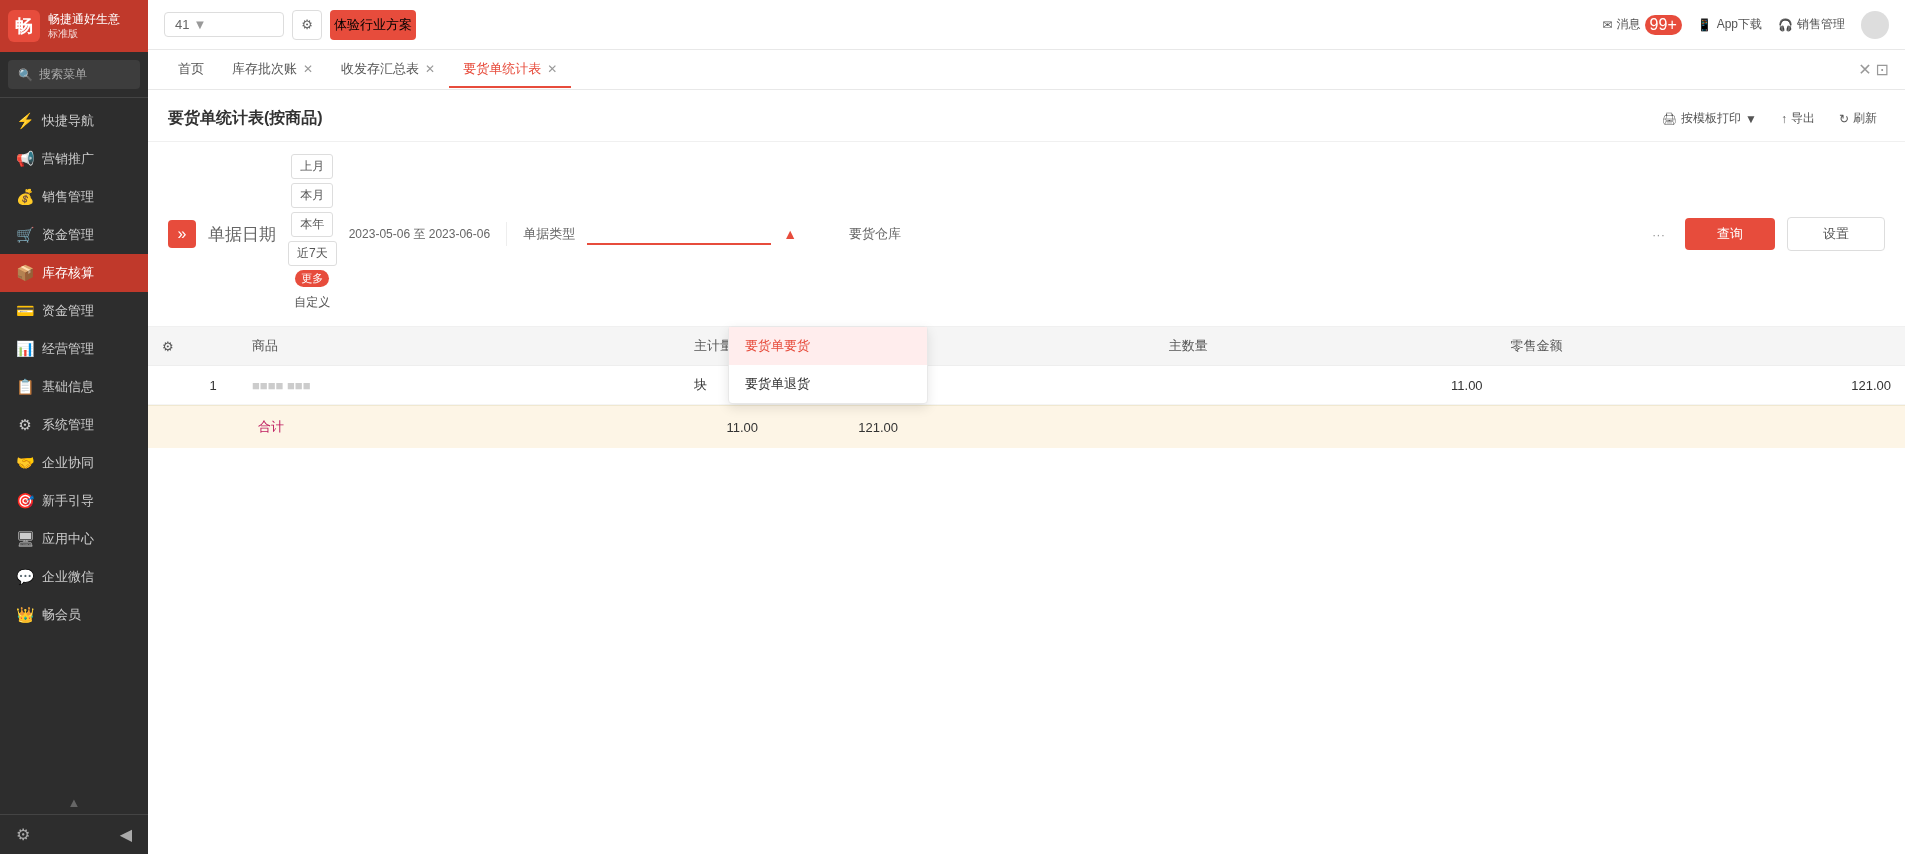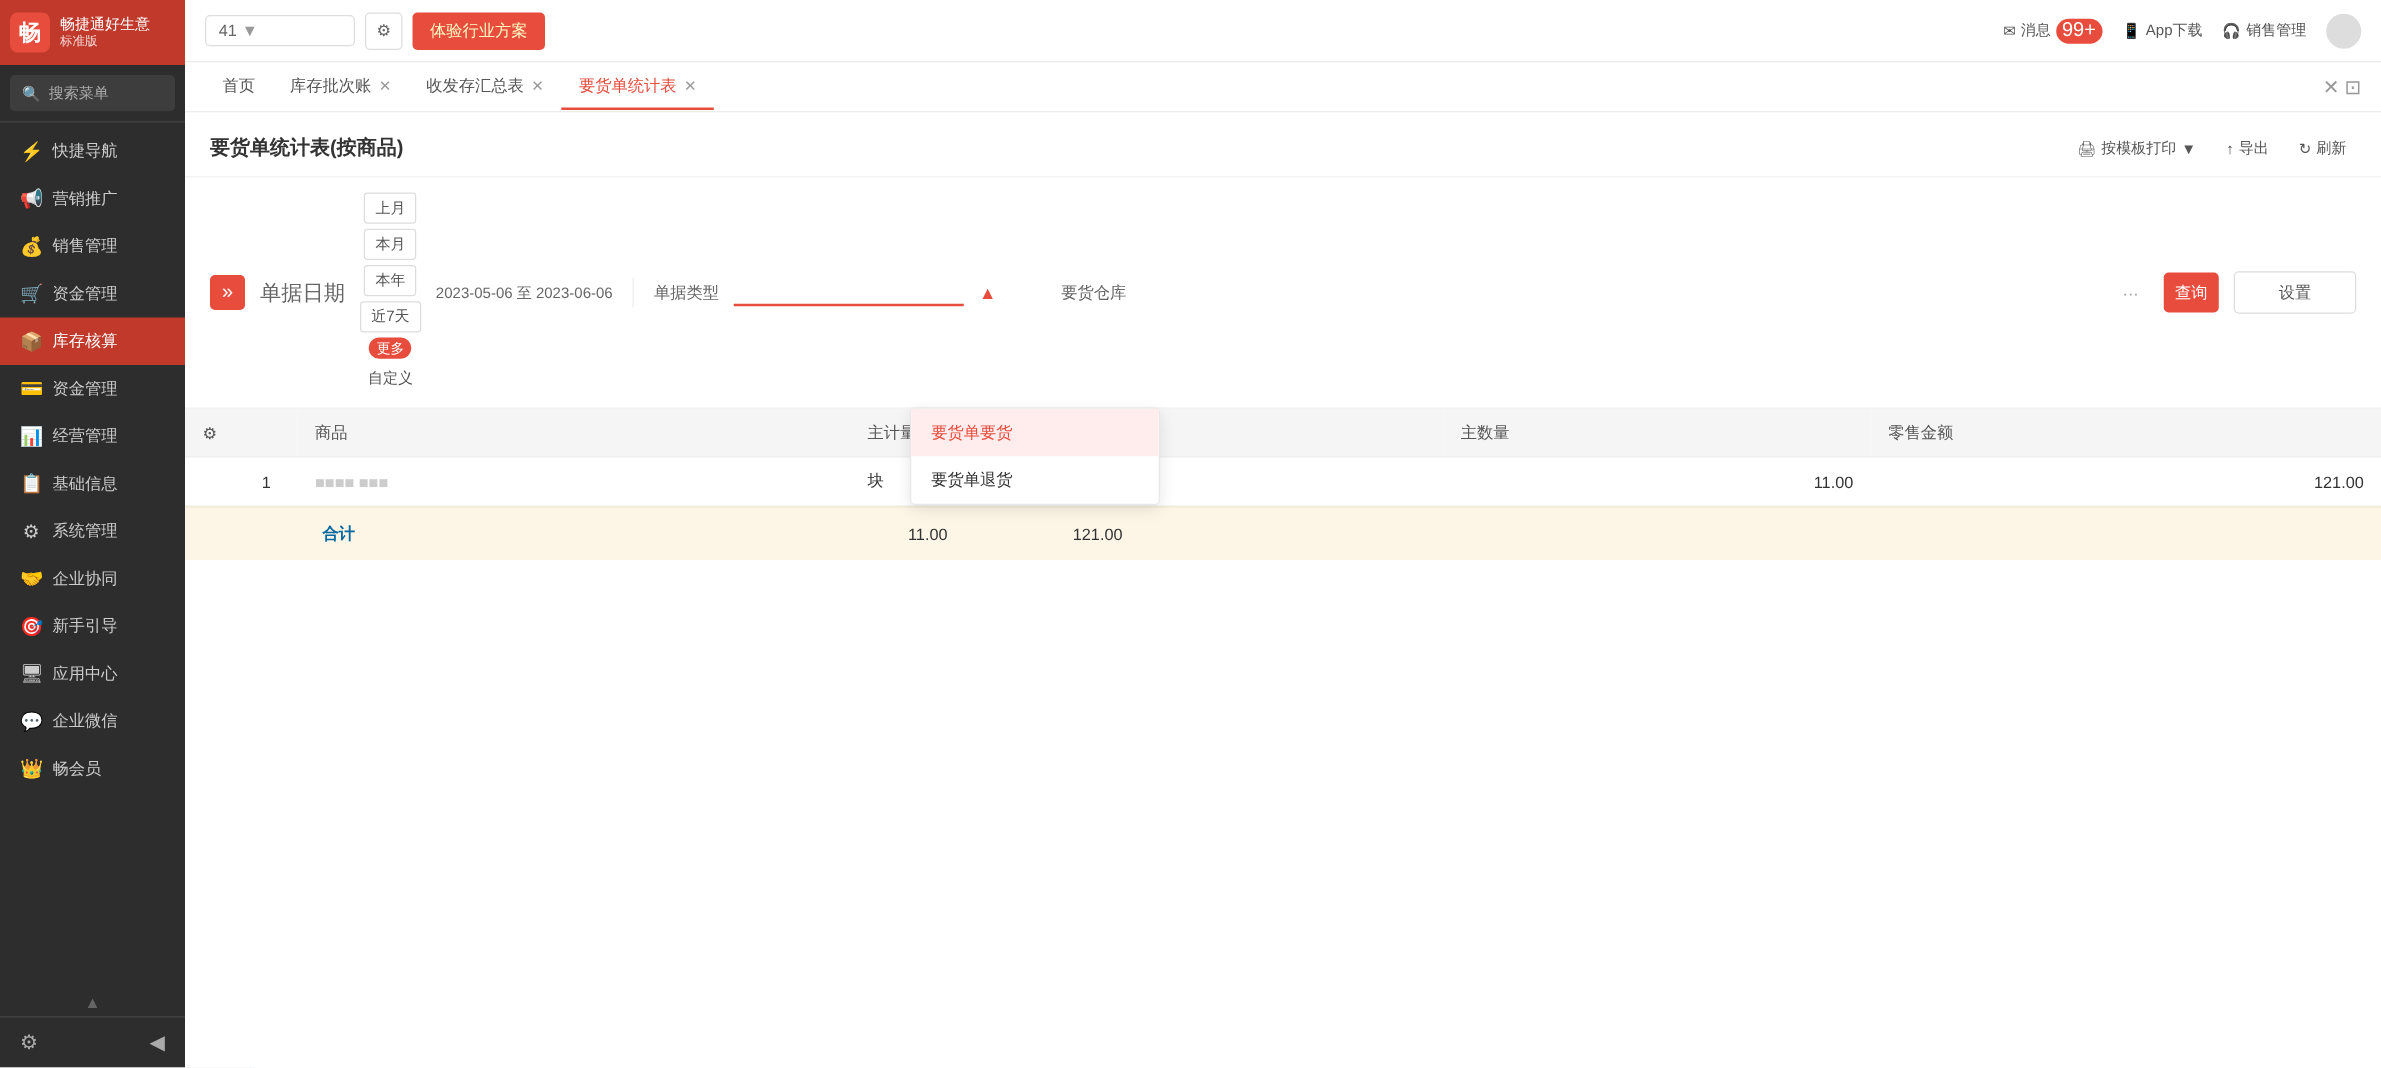--- a/index.html
+++ b/index.html
@@ -101,22 +101,22 @@
       padding: 4px 10px; background: #fff; cursor: pointer;
       color: #666; font-size: 13px; min-width: 120px;
     }
     .topbar-selector .arrow { color: #999; }
     .gear-btn {
       width: 30px; height: 30px; border: 1px solid #ddd; border-radius: 4px;
       display: flex; align-items: center; justify-content: center;
       cursor: pointer; color: #666; background: white;
     }
     .trial-btn {
-      background: #e74c3c; color: #fef9c3; border: none;
-      padding: 6px 14px; border-radius: 4px; cursor: pointer; font-size: 13px;
+      background: #e74c3c; color: #000000; border: none;
+      padding: 6px 4px; border-radius: 4px; cursor: pointer; font-size: 13px;
     }
     .topbar-right { display: flex; align-items: center; gap: 16px; }
     .topbar-icon-item { display: flex; align-items: center; gap: 4px; color: #555; cursor: pointer; font-size: 12px; }
     .badge {
       background: #e74c3c; color: white; border-radius: 10px;
       padding: 1px 5px; font-size: 16px; min-width: 18px; text-align: center;
     }
     .avatar { width: 28px; height: 28px; background: #ddd; border-radius: 50%; }
 
     
@@ -187,21 +187,21 @@
     .filter-type-label { color: #666; font-size: 13px; }
     .filter-type-input {
       border: none; border-bottom: 2px solid #e74c3c; outline: none;
       padding: 2px 4px; font-size: 13px; min-width: 80px; color: #333;
     }
     .filter-arrow { color: #e74c3c; cursor: pointer; font-size: 14px; }
     .warehouse-label { color: #666; font-size: 13px; margin-left: 40px; }
     .warehouse-dots { color: #999; cursor: pointer; margin-left: auto; }
     .query-btn {
       background: #e74c3c; color: white; border: none;
-      padding: 7px 9px; border-radius: 4px; cursor: pointer; font-size: 13px;
+      padding: 7px 32px; border-radius: 4px; cursor: pointer; font-size: 13px;
       margin-left: 8px;
     }
     .settings-btn {
       background: #fff; color: #555; border: 1px solid #ddd;
       padding: 7px 35px; border-radius: 4px; cursor: pointer; font-size: 13px;
     }
 
     
     .dropdown-overlay {
       position: absolute;
@@ -251,21 +251,21 @@
     .placeholder-text { color: #ccc; }
 
     
     .table-footer {
       background: #fdf5e6;
       padding: 12px 20px;
       display: flex; align-items: center;
       border-top: 1px solid #f0e8d0;
       position: sticky; bottom: 0;
     }
-    .footer-label { color: #0369a1; width: 180px; font-weight: bold; }
+    .footer-label { color: #be185d; width: 180px; }
     .footer-val { color: #333; min-width: 120px; text-align: right; }
   </style>
 </head>
 <body>
 
 <div class="sidebar">
   <div class="sidebar-header">
     <div class="sidebar-logo">
       <span>畅</span>
     </div>

